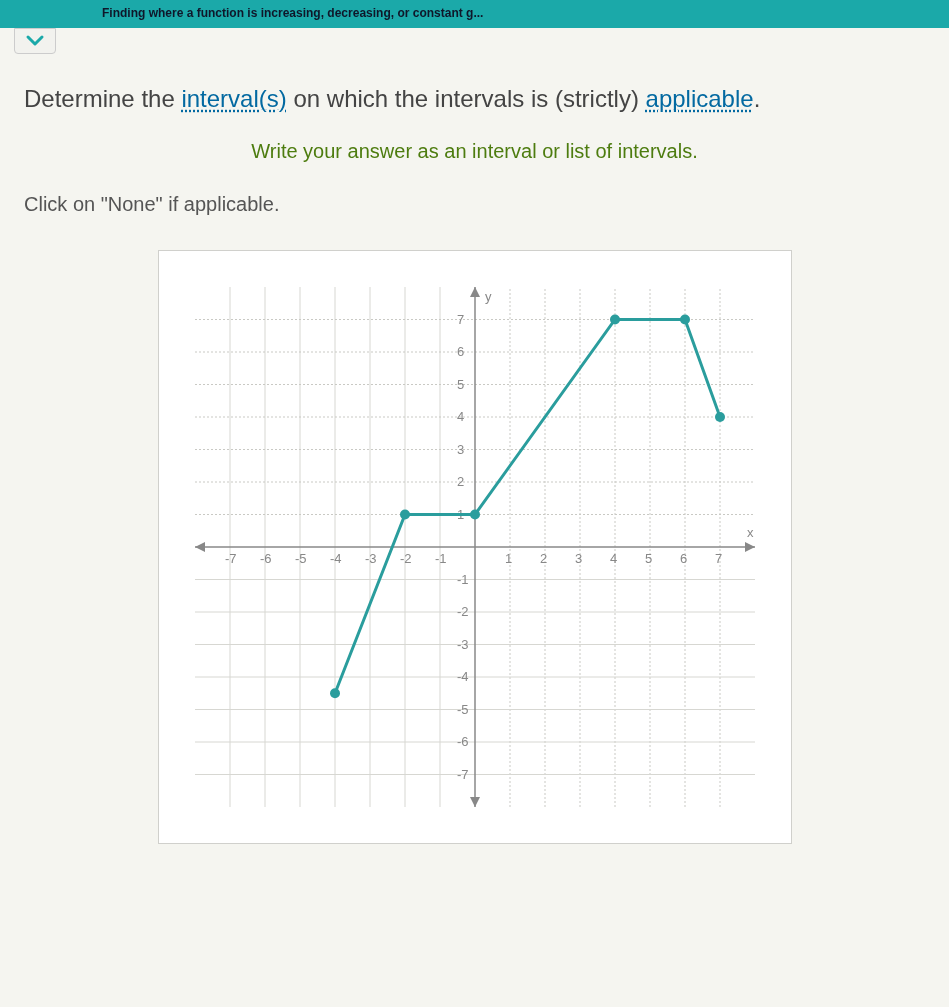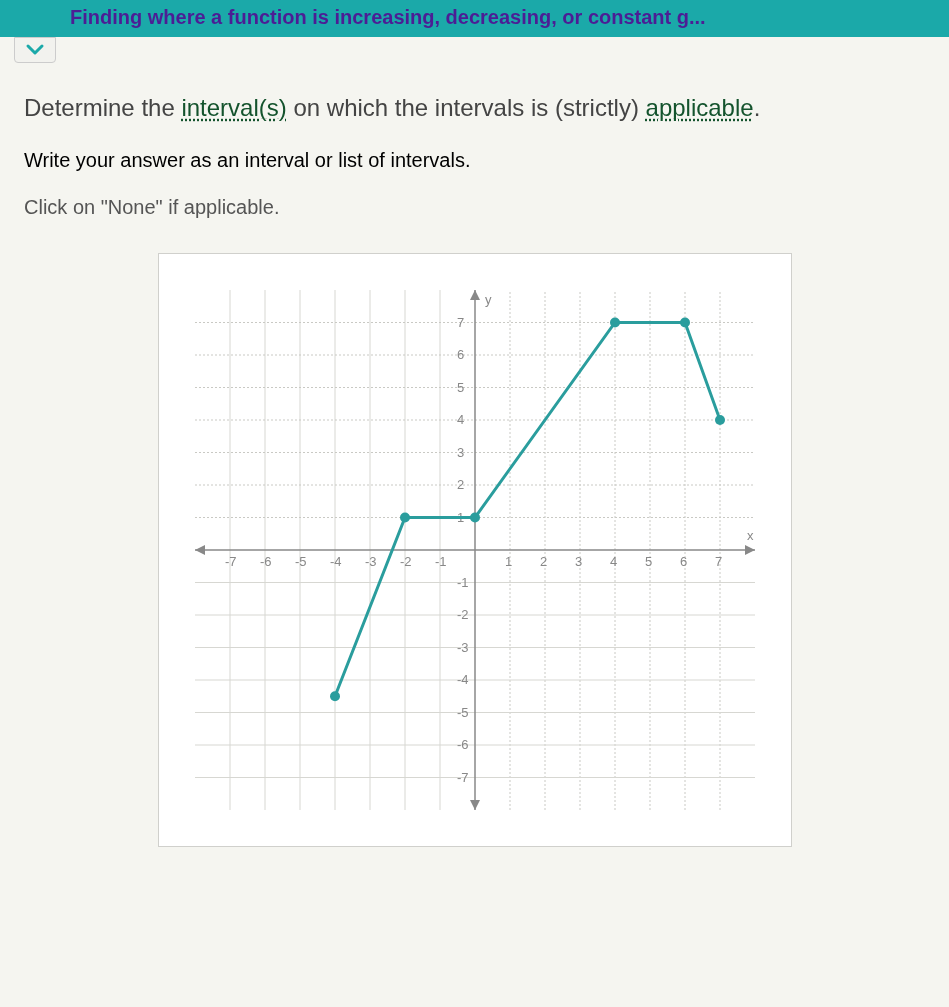--- a/index.html
+++ b/index.html
@@ -4,23 +4,23 @@
   <style>
     * { box-sizing: border-box; margin: 0; padding: 0; }
     body {
       font-family: Verdana, Geneva, sans-serif;
       background: #f5f5f0;
       width: 949px;
       color: #333;
     }
     .header-bar {
       background: #1ba9a9;
-      color: #4c1d95;
-      padding: 6px 20px 8px 70px;
-      font-size: 20px;
+      color: #0f172a;
+      padding: 6px 20px 8px 102px;
+      font-size: 12px;
       font-weight: bold;
       white-space: nowrap;
       overflow: hidden;
     }
     .toggle-btn {
       display: inline-block;
       background: #f2f2ee;
       border: 1px solid #ccc;
       border-radius: 0 0 4px 4px;
       padding: 4px 10px 6px 10px;
@@ -31,30 +31,31 @@
     .content {
       padding: 24px 24px 30px 24px;
     }
     .question-main {
       font-size: 24px;
       color: #444;
       margin-bottom: 22px;
       line-height: 1.4;
     }
     .link-term {
-      color: #14532d;
+      color: #0369a1;
       text-decoration: underline dotted;
       text-underline-offset: 3px;
       cursor: pointer;
     }
     .sub-instr {
       font-size: 20px;
-      color: #000000;
+      color: #4d7c0f;
       line-height: 1.35;
-      margin-bottom: 22px;
+      margin-bottom: 28px;
+      text-align: center;
     }
     .sub-instr2 {
       font-size: 20px;
       color: #555;
       margin-bottom: 24px;
     }
     .chart-wrap {
       display: flex;
       justify-content: center;
       padding: 10px 0;

